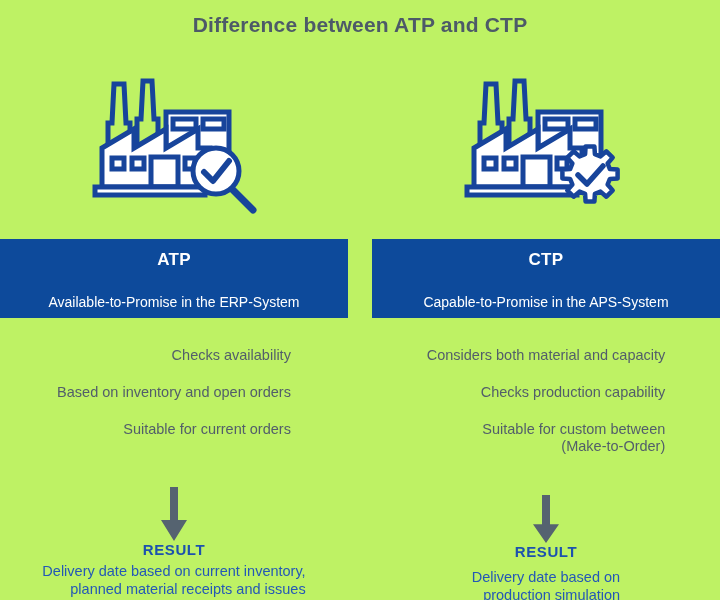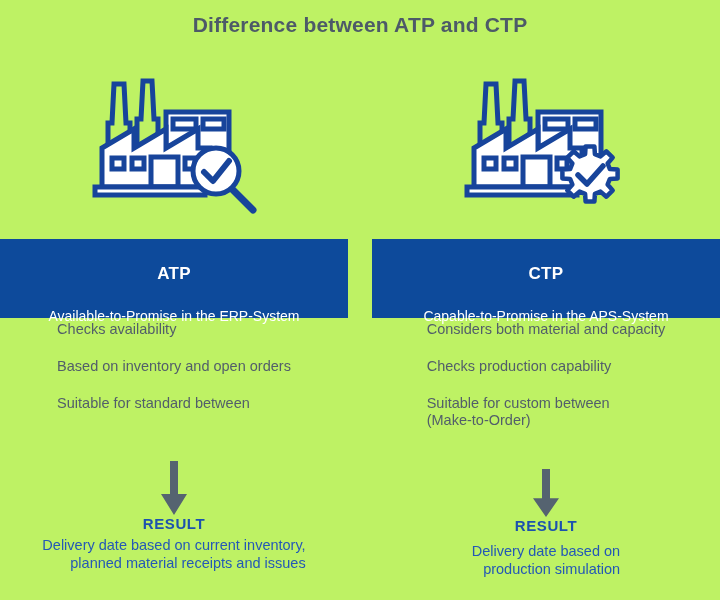--- a/index.html
+++ b/index.html
@@ -11,23 +11,23 @@
     padding-top:13px;text-align:center;font-size:21px;font-weight:bold;
     color:var(--slate);letter-spacing:.2px;
   }
   .columns{display:flex;gap:24px;}
   .column{width:348px;display:flex;flex-direction:column;align-items:center;}
   .icon-wrap{margin-top:31px;height:152px;}
   .bar{
     width:100%;height:79px;margin-top:19px;background:var(--navy);
     color:#ffffff;text-align:center;box-sizing:border-box;padding-top:11px;
   }
-  .bar-title{font-size:17px;font-weight:bold;line-height:20px;letter-spacing:.3px;margin-top:14px;}
+  .bar-title{font-size:17px;font-weight:bold;line-height:20px;letter-spacing:.3px;}
   .bar-sub{margin-top:24px;font-size:14px;line-height:17px;}
-  .list{margin-top:3px;text-align:left;}
+  .list{margin-top:29px;text-align:right;}
   .list-item{
     font-size:14.5px;line-height:17px;color:var(--text-gray);
     margin-bottom:20px;white-space:pre-line;
   }
   .arrow-wrap{margin-top:29px;line-height:0;}
   .column:nth-child(2) .arrow-wrap{margin-top:20px;}
   .column:nth-child(2) .arrow-wrap svg{height:48px;}
   .result{text-align:center;}
   .result-label{
     font-size:15px;font-weight:bold;color:var(--result-blue);
@@ -77,21 +77,21 @@
       </div>
 
       <div class="bar">
         <div class="bar-title">ATP</div>
         <div class="bar-sub">Available-to-Promise in the ERP-System</div>
       </div>
 
       <div class="list">
         <div class="list-item">Checks availability</div>
         <div class="list-item">Based on inventory and open orders</div>
-        <div class="list-item">Suitable for standard between</div>
+        <div class="list-item">Suitable for current orders</div>
       </div>
 
       <div class="arrow-wrap">
         <svg width="26" height="54" viewBox="0 0 26 54">
           <polygon points="9,0 17,0 17,33 26,33 13,54 0,33 9,33" fill="#556370"></polygon>
         </svg>
       </div>
 
       <div class="result">
         <div class="result-label">RESULT</div>

